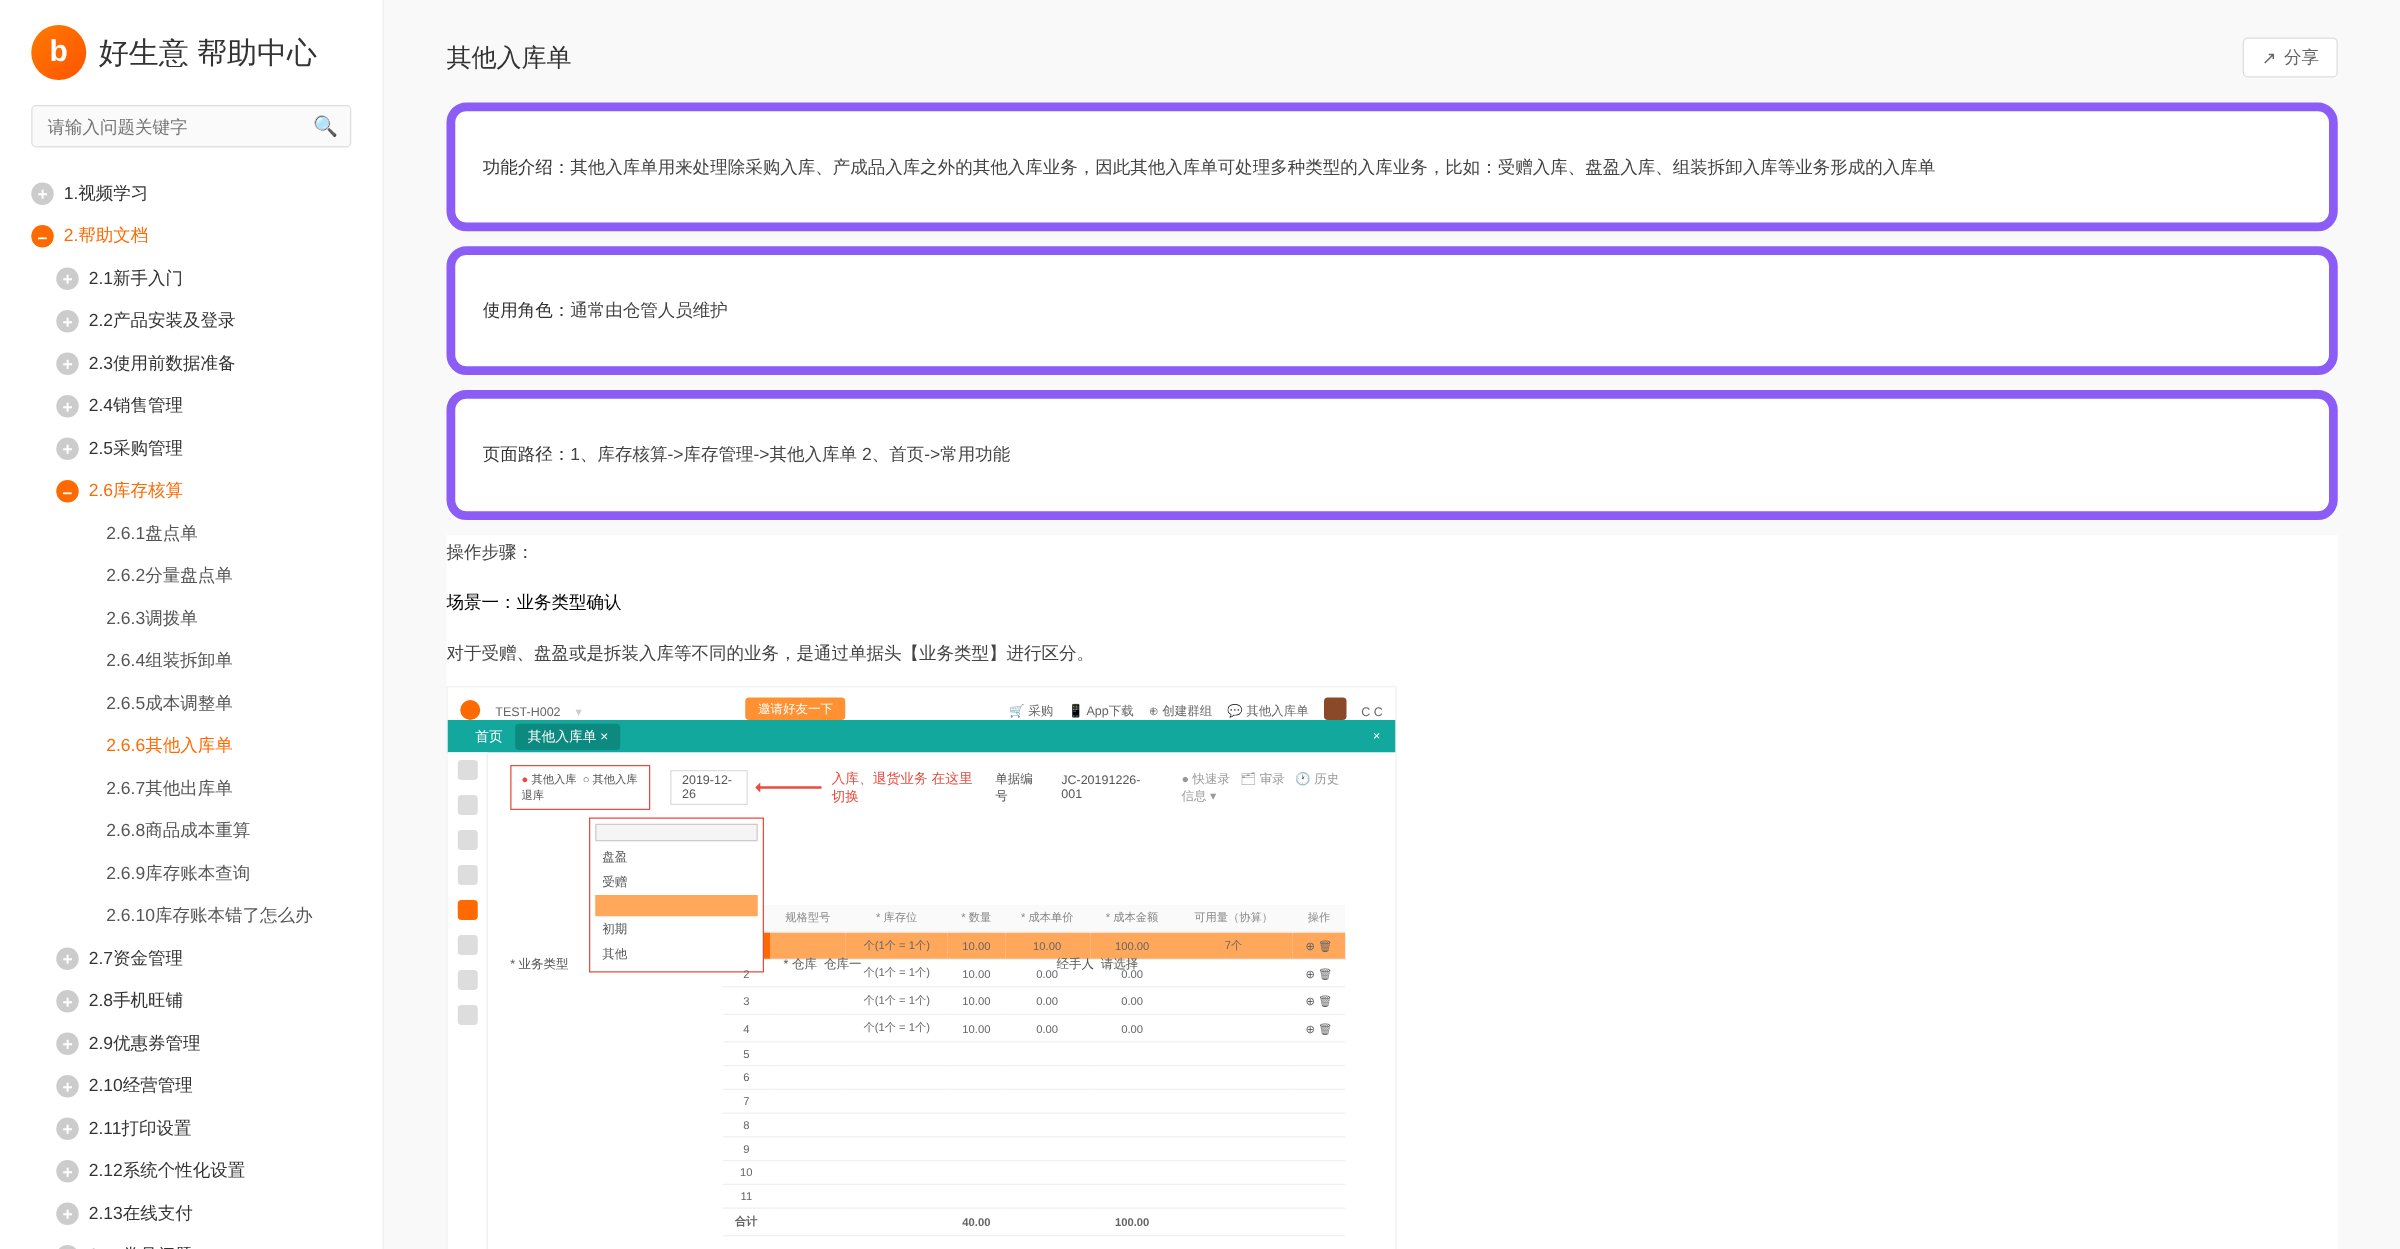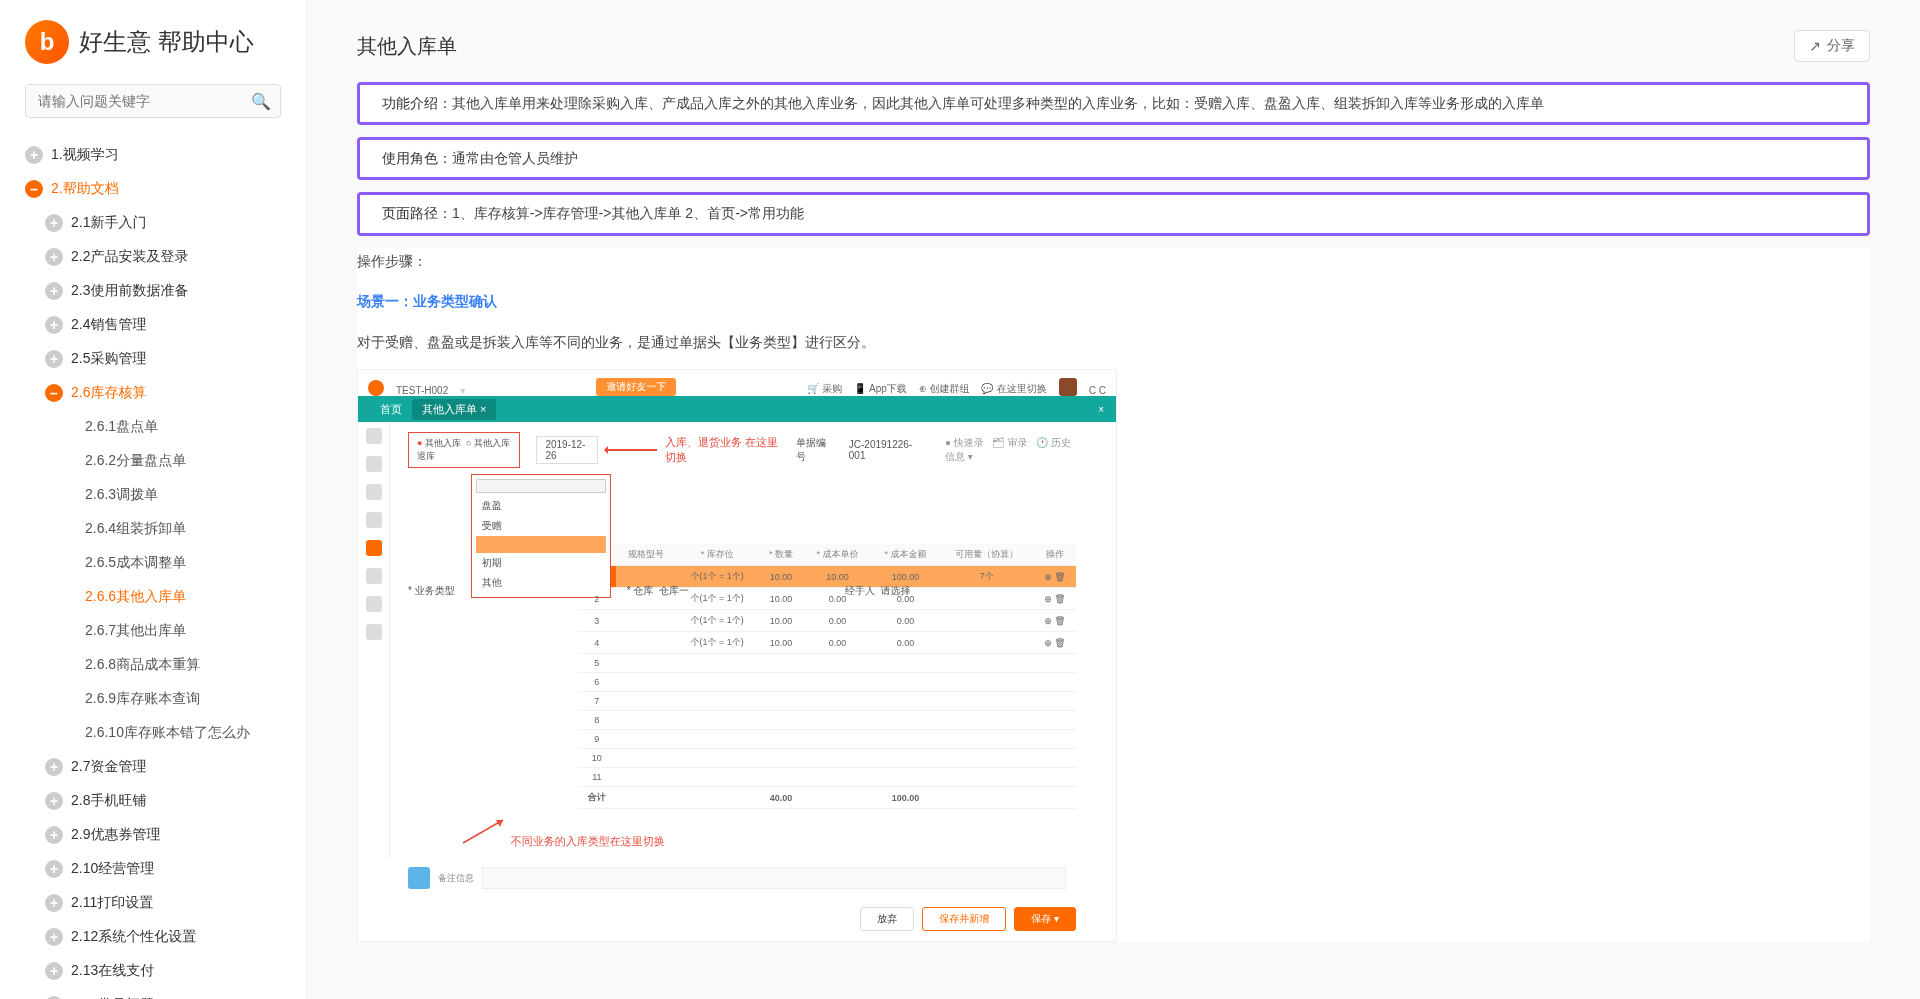--- a/index.html
+++ b/index.html
@@ -17,25 +17,25 @@
 .nav .lvl1{font-weight:500}
 .nav .lvl2{padding-left:20px}
 .nav .lvl3{padding-left:60px;color:#555}
 .nav .active{color:#ff6a00}
 .expand{width:18px;height:18px;border-radius:50%;background:#ccc;color:#fff;display:inline-flex;align-items:center;justify-content:center;font-size:14px;font-weight:bold;line-height:1}
 .expand.on{background:#ff6a00}
 .main{flex:1;background:#f9f9f9;padding:30px 50px 50px 50px;overflow-y:auto;max-height:100vh}
 .page-head{display:flex;justify-content:space-between;align-items:center;margin-bottom:20px}
 .page-title{font-size:20px;font-weight:500;color:#333}
 .share-btn{padding:6px 14px;border:1px solid #ddd;border-radius:4px;color:#666;font-size:14px;display:flex;align-items:center;gap:6px;cursor:pointer;background:#fff}
-.panel{border:3px solid #8b5cf6;border-radius:4px;padding:6px 22px;margin-bottom:12px;background:#fff;font-size:14px;color:#444;line-height:1.8}
+.panel{border:7px solid #8b5cf6;border-radius:16px;padding:32px 22px;margin-bottom:12px;background:#fff;font-size:14px;color:#444;line-height:1.8}
 .label{color:#333;font-weight:500}
 .content{background:#fff;padding:0;border:none}
 .content p,.content h4{margin-bottom:14px;line-height:1.9;color:#444}
-.content h4{font-weight:700;color:#3b82f6}
+.content h4{font-weight:400;color:#000000}
 .mock{width:760px;margin:10px 0 25px 0;border:1px solid #eee}
 .mock-top{height:26px;background:#fff;display:flex;align-items:flex-end;padding:0 10px;font-size:10px;color:#666;gap:12px}
 .mock-top .mlogo{width:16px;height:16px;background:#ff6a00;border-radius:50%}
 .mock-top .sp{flex:1}
 .mock-top .orange-btn{background:#ff9133;color:#fff;padding:2px 10px;border-radius:3px}
 .mock-top .dot{width:18px;height:18px;background:#8a4a2a;border-radius:3px}
 .mock-tabs{height:26px;background:#12a89d;display:flex;align-items:center;padding:0 12px;font-size:11px;color:#fff;}
 .mock-tabs .tab{padding:3px 10px;border-radius:3px}
 .mock-tabs .tab.act{background:#0d8a80}
 .mock-tabs .x{font-size:10px}
@@ -203,21 +203,21 @@
         <div class="mock-top">
           <span class="mlogo"></span>
           <span>TEST-H002</span>
           <span style="color:#ccc">▾</span>
           <span class="sp"></span>
           <span class="orange-btn">邀请好友一下</span>
           <span class="sp"></span>
           <span>🛒 采购</span>
             <span>📱 App下载</span>
             <span>⊕ 创建群组</span>
-            <span>💬 在这里切换</span>
+            <span>💬 其他入库单</span>
           <span class="dot"></span>
           <span>C C</span>
         </div>
         <div class="mock-tabs">
           <span class="tab">首页</span>
           <span class="tab act">其他入库单 ×</span>
           <span class="sp" style="flex:1"></span>
           <span class="x">×</span>
         </div>
         <div class="mock-body">

